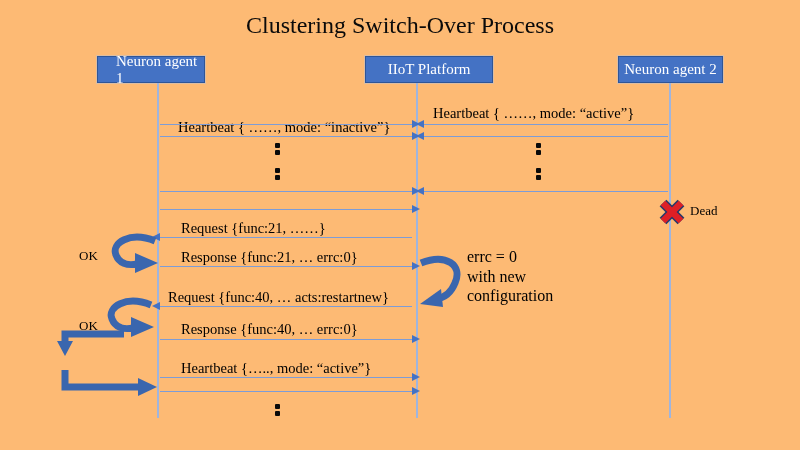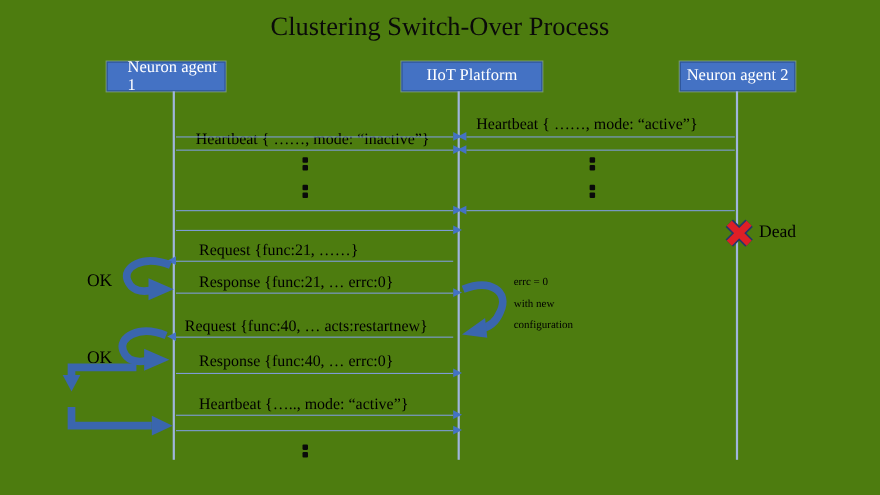--- a/index.html
+++ b/index.html
@@ -1,33 +1,33 @@
 <!DOCTYPE html>
 <html style="--box-fill: #4472C4; --box-border: #2F5597; --line: #7D9CD6; --arrowhead: #4472C4; --thick: #3A66AE; --dead-red: #DE1F26; --dead-outline: #23386B; --lifeline: #9FB5DE;"><head>
 <meta charset="utf-8">
 <style>
   html,body{margin:0;padding:0;background:#fff;}
-  #canvas{position:relative;width:800px;height:450px;background:#4d7c0f;overflow:hidden;
+  #canvas{position:relative;width:800px;height:450px;background:#fdba74;overflow:hidden;
           font-family:"Liberation Serif","DejaVu Serif",serif;color:#000;}
   .title{position:absolute;top:12px;left:0;width:800px;text-align:center;
          font-size:24px;color:#0a0a0a;}
   .actor{position:absolute;top:56px;height:27px;box-sizing:border-box;
          background:var(--box-fill);border:1px solid var(--box-border);
          color:#fff;font-size:15px;display:flex;align-items:center;justify-content:center;
          box-shadow:0 0 0 1px rgba(180,195,225,.45);}
   .lifeline{position:absolute;top:83px;width:2px;height:335px;background:var(--lifeline);}
   .msg-label{position:absolute;font-size:14.5px;white-space:nowrap;line-height:16px;}
   .arrow{position:absolute;height:0;border-top:1.4px solid var(--line);}
   .arrow::after{content:'';position:absolute;top:-4.7px;width:0;height:0;
                 border-top:4px solid transparent;border-bottom:4px solid transparent;}
   .arrow.r::after{right:-8px;border-left:8px solid var(--arrowhead);}
   .arrow.l::after{left:-8px;border-right:8px solid var(--arrowhead);}
   .dot{position:absolute;width:4.6px;height:4.6px;background:#0a0a0a;border-radius:1px;}
-  .note{position:absolute;font-size:10px;line-height:19.5px;white-space:nowrap;}
-  .side-label{position:absolute;font-size:16px;white-space:nowrap;line-height:17px;}
+  .note{position:absolute;font-size:16px;line-height:19.5px;white-space:nowrap;}
+  .side-label{position:absolute;font-size:13px;white-space:nowrap;line-height:17px;}
   .tstroke{stroke:var(--thick);stroke-width:7;fill:none;}
   .tfill{fill:var(--thick);}
   svg{position:absolute;overflow:visible;}
 </style>
 </head>
 <body>
 
 <div id="canvas">
 
   <div class="title">Clustering Switch-Over Process</div>

